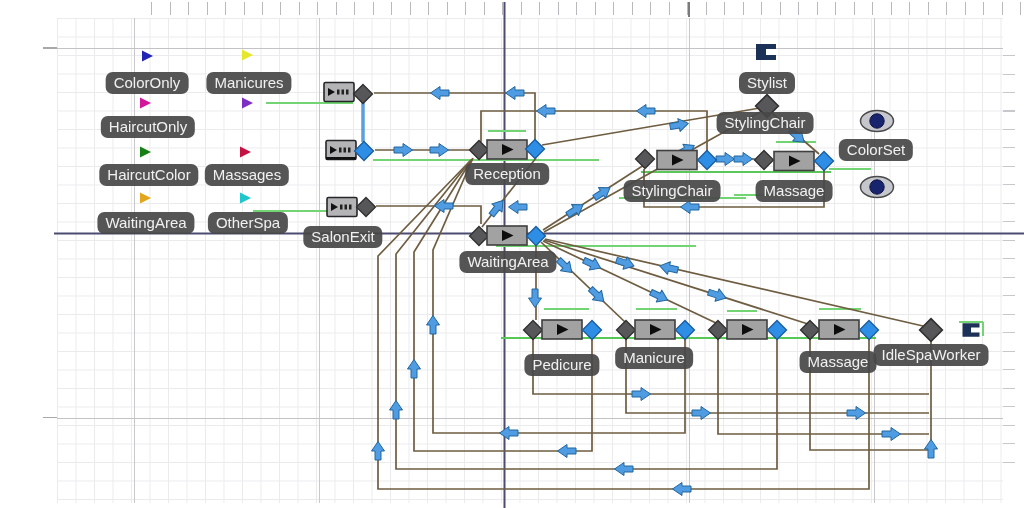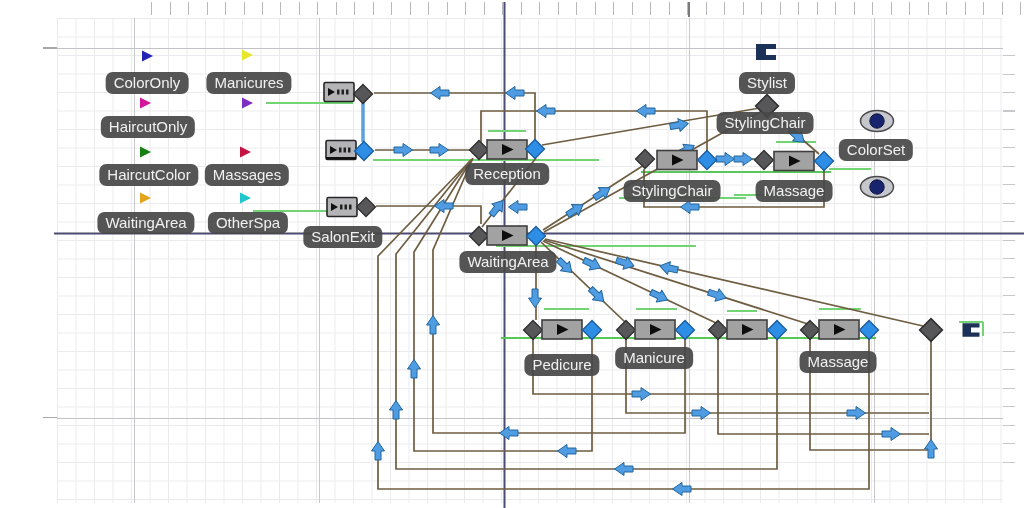--- a/index.html
+++ b/index.html
@@ -247,14 +247,15 @@
   <div class="nlabel" style="left:302px;top:226px">SalonExit</div>
   <div class="nlabel" style="left:466px;top:163px">Reception</div>
   <div class="nlabel" style="left:467px;top:251px">WaitingArea</div>
   <div class="nlabel" style="left:631px;top:180px">StylingChair</div>
   <div class="nlabel" style="left:753px;top:180px">Massage</div>
   <div class="nlabel" style="left:521px;top:354px">Pedicure</div>
   <div class="nlabel" style="left:613px;top:347px">Manicure</div>
   <div class="nlabel" style="left:797px;top:351px">Massage</div>
   <div class="nlabel" style="left:726px;top:72px">Stylist</div>
   <div class="nlabel" style="left:724px;top:112px">StylingChair</div>
+  <div class="nlabel" style="left:890px;top:344px">IdleSpaWorker</div>
   <div class="nlabel" style="left:835px;top:139px">ColorSet</div>
 </div>
 
 </body></html>

